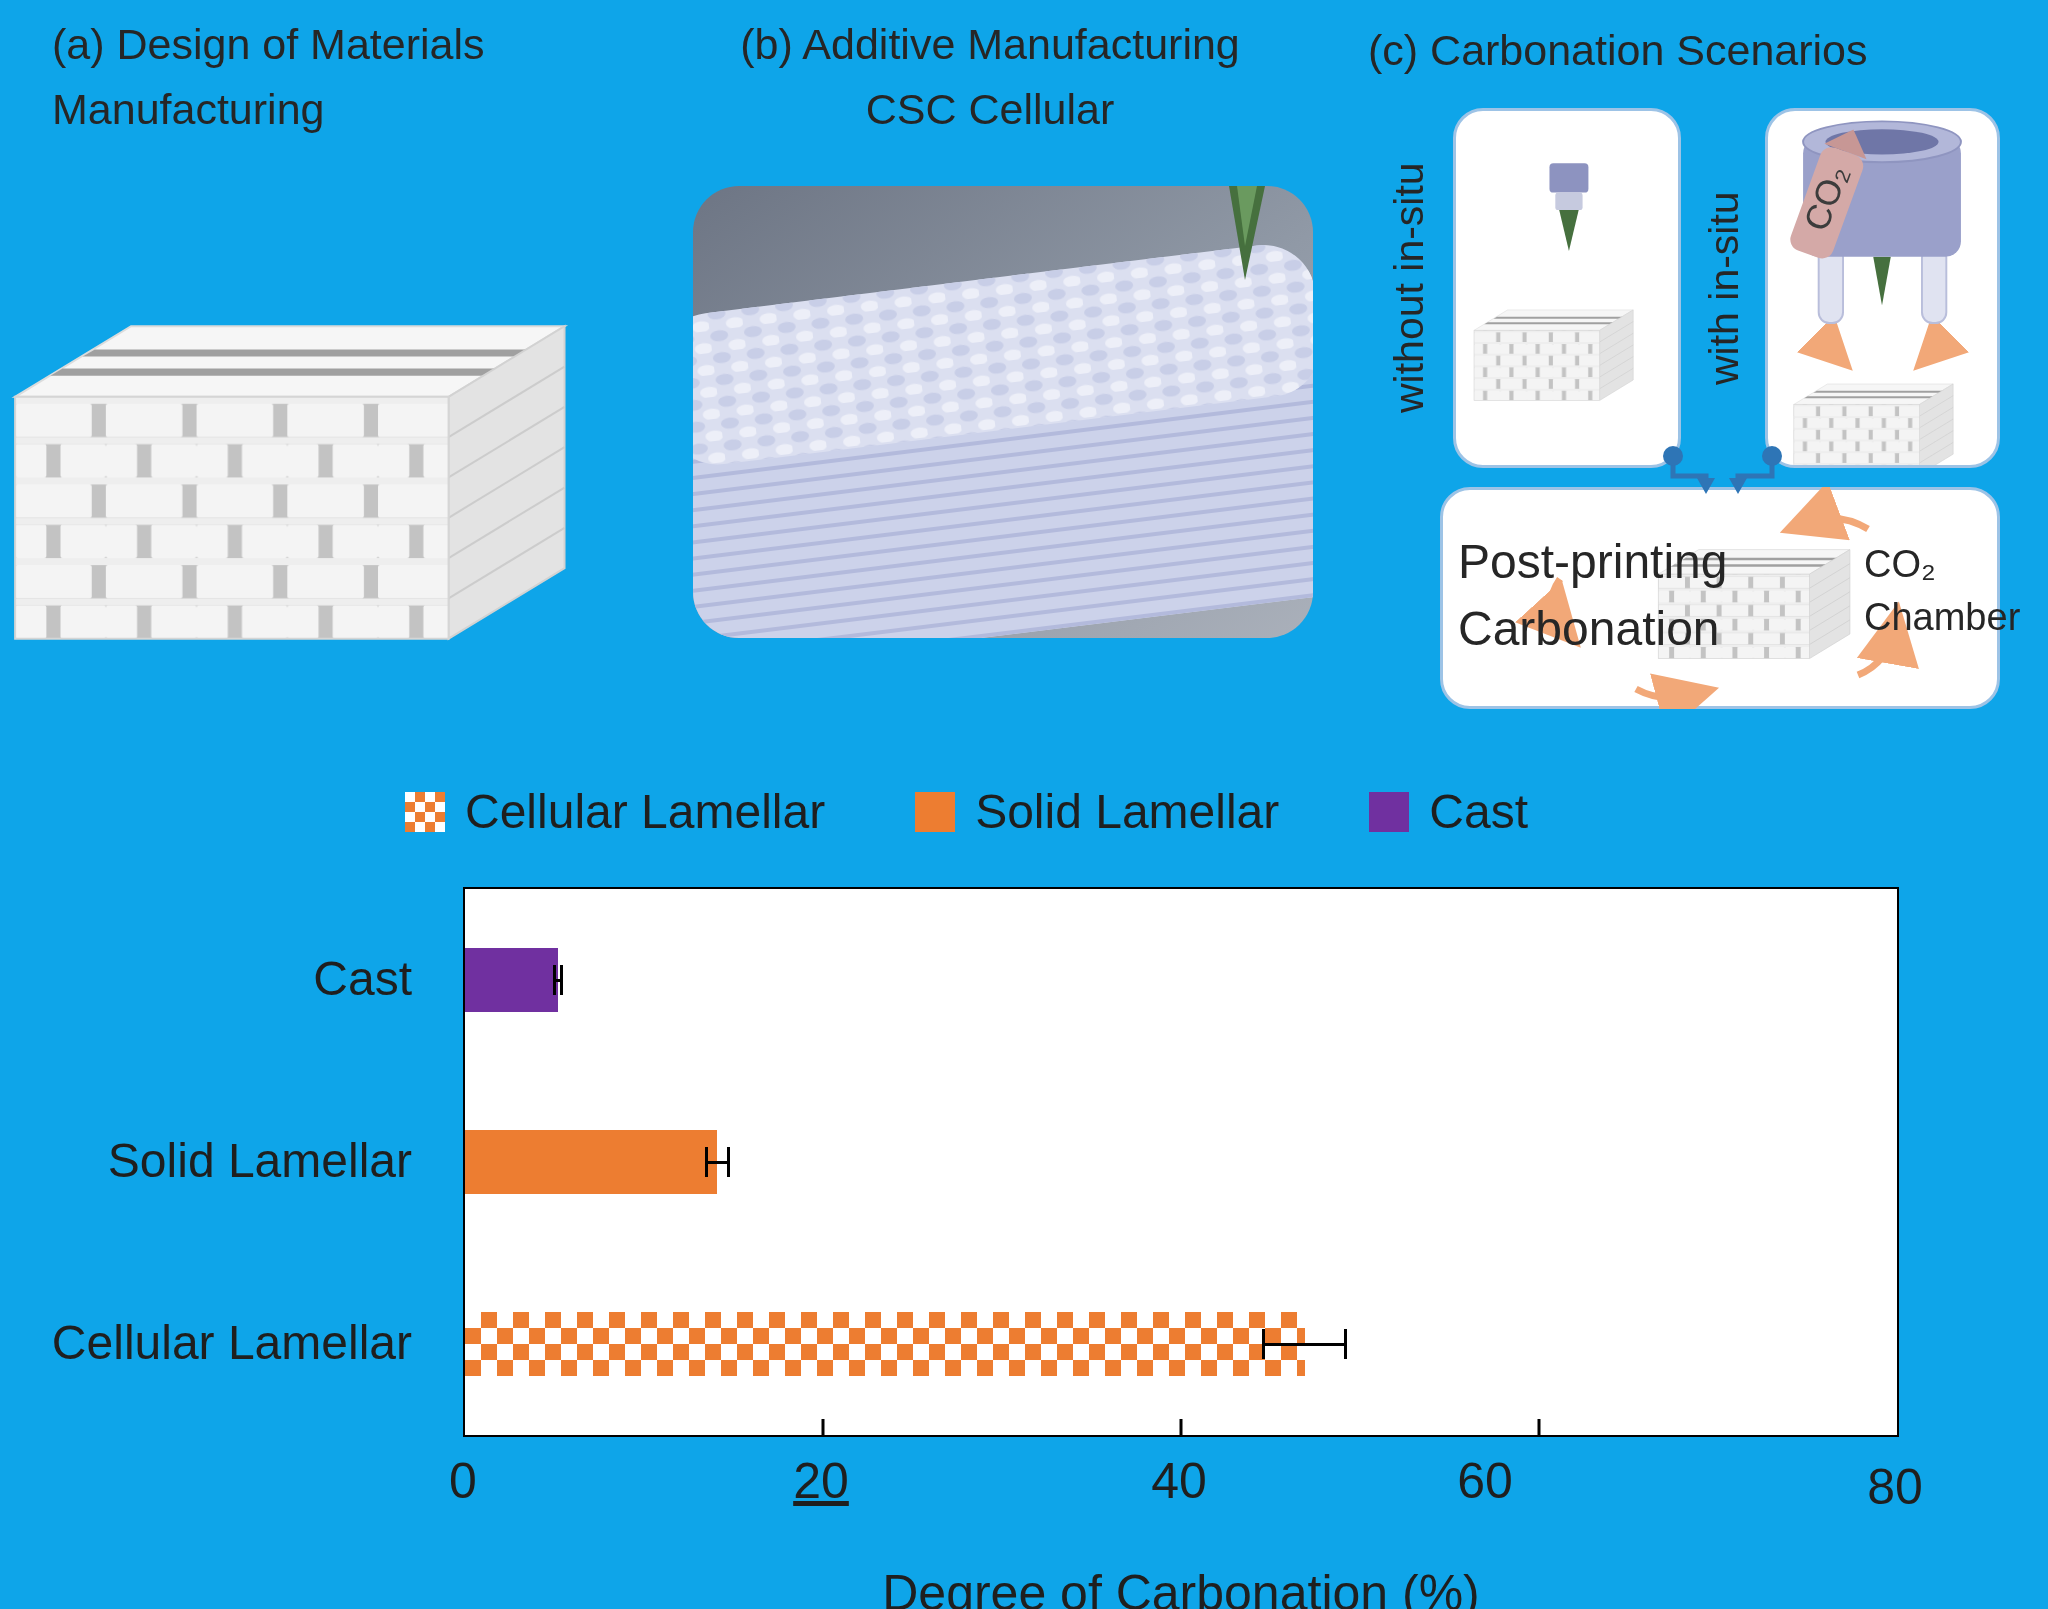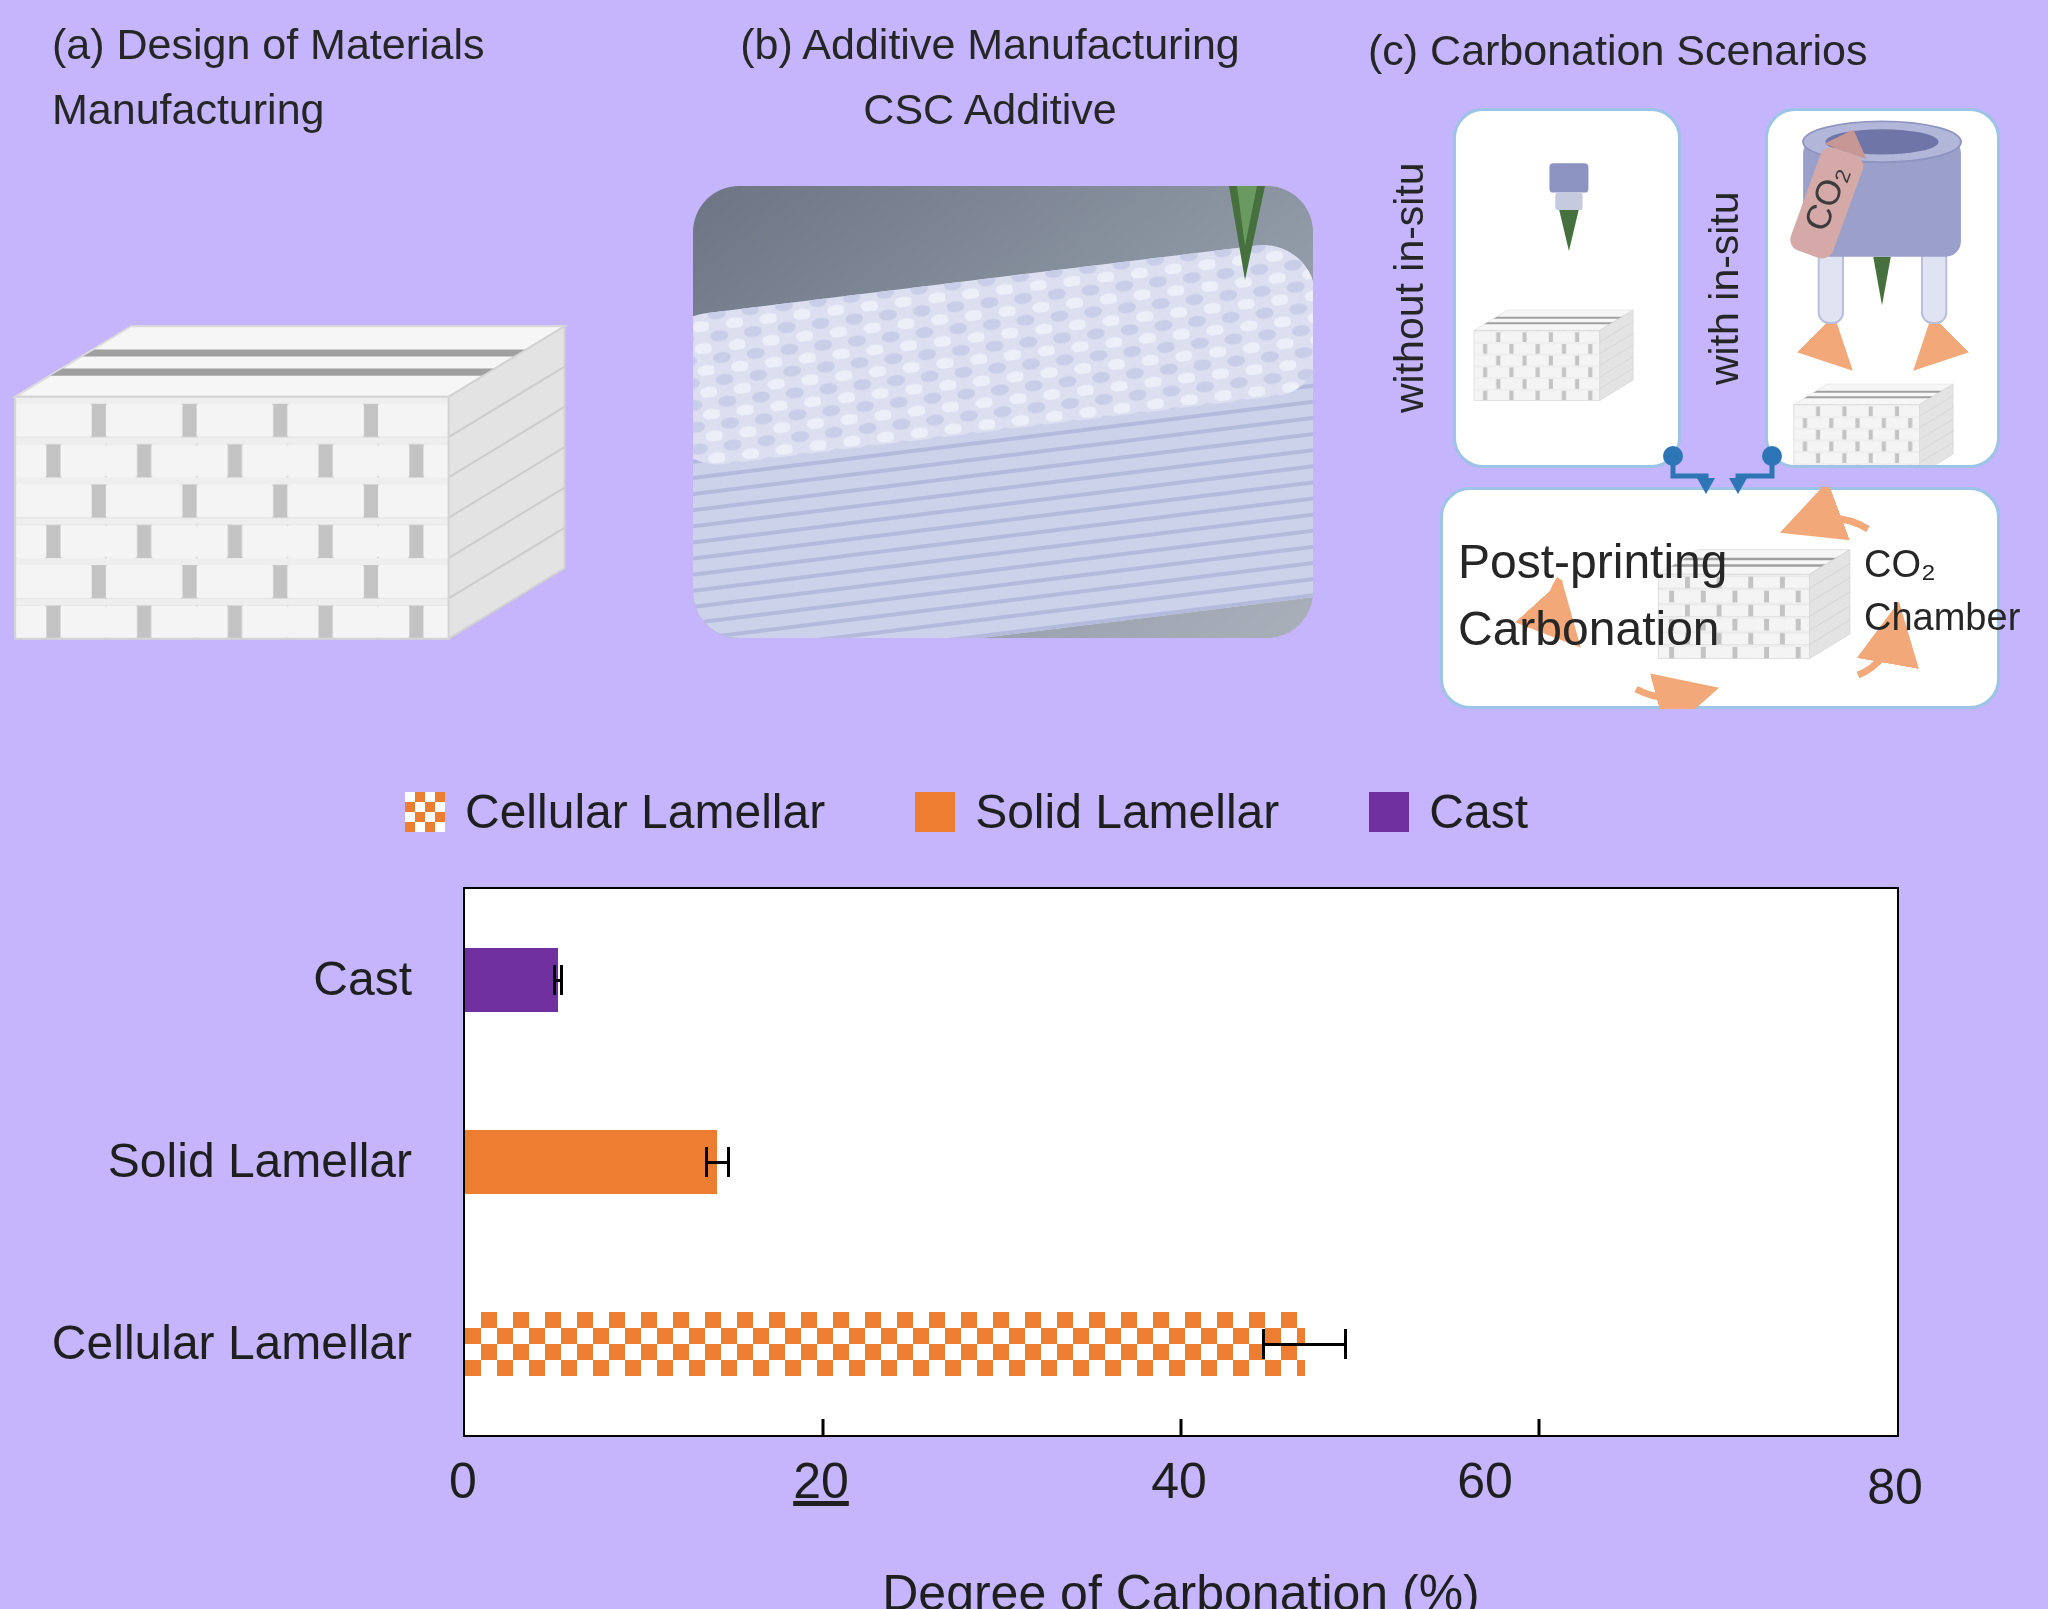--- a/index.html
+++ b/index.html
@@ -1,16 +1,16 @@
 <!DOCTYPE html>
 <html><head>
 <meta charset="utf-8">
 <style>
   html,body{margin:0;padding:0;background:#fff;}
-  .canvas{position:relative;width:2048px;height:1609px;background:#c4b5fd;
+  .canvas{position:relative;width:2048px;height:1609px;background:#0ea5e9;
           font-family:"Liberation Sans", sans-serif;color:#222;overflow:hidden;}
 
   
   .panel-title{position:absolute;font-size:43px;line-height:1.5;color:#262626;}
   #titleA{left:52px;top:12px;}
   #titleB{left:690px;top:12px;width:600px;text-align:center;}
   #titleC{left:1368px;top:18px;}
 
   
   #latticeA{position:absolute;left:0px;top:190px;width:625px;height:464px;}
@@ -116,21 +116,21 @@
   <div class="panel-title" id="titleA">
     <div>(a) Design of Materials</div>
     <div>Manufacturing</div>
   </div>
   <svg id="latticeA" viewBox="0 0 620 460">
     <use href="#lattice-sym"></use>
   </svg>
 
   <div class="panel-title" id="titleB">
     <div>(b) Additive Manufacturing</div>
-    <div>CSC Additive</div>
+    <div>CSC Cellular</div>
   </div>
   <div id="photoB">
     <svg viewBox="0 0 620 452" preserveAspectRatio="none">
       <rect width="620" height="452" fill="url(#photoBg)"></rect>
       <g transform="rotate(-7 310 270)">
         <rect x="-40" y="208" width="700" height="240" rx="62" fill="#ccd2ea"></rect>
         <rect x="-40" y="208" width="700" height="240" rx="62" fill="url(#stripeP)"></rect>
         <rect x="-20" y="92" width="660" height="152" rx="52" fill="#dbdff0"></rect>
         <rect x="-20" y="92" width="660" height="152" rx="52" fill="url(#weaveP)"></rect>
       </g>

